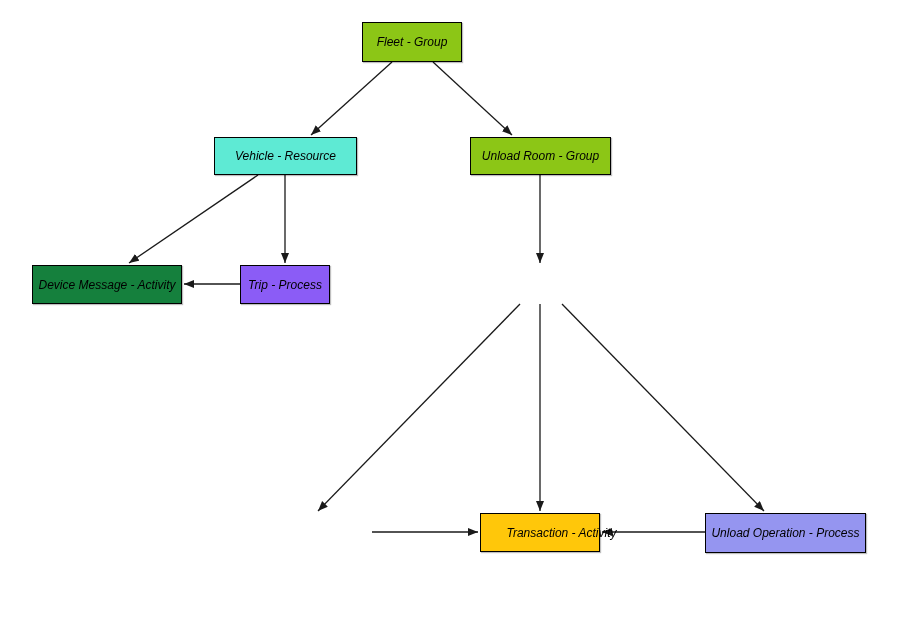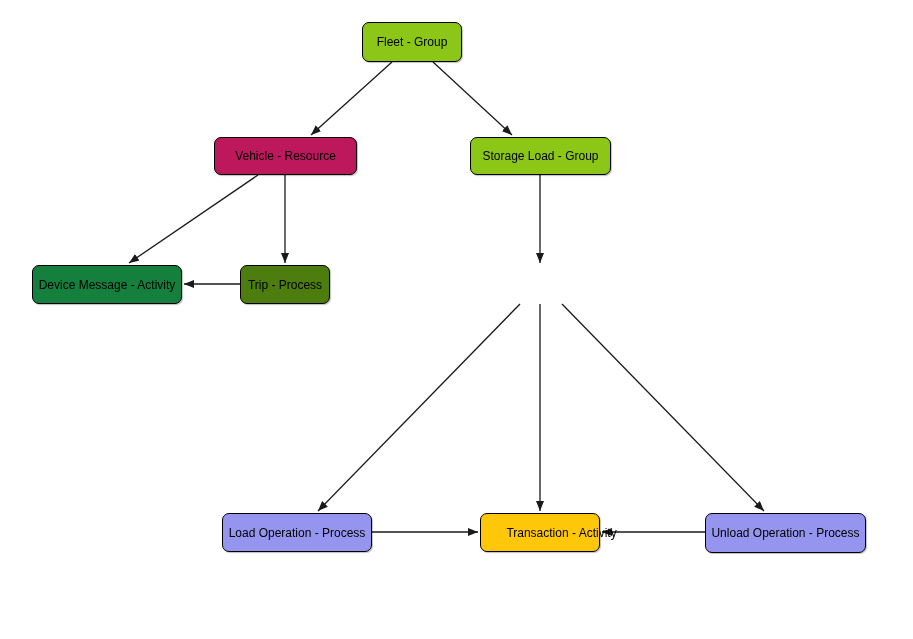--- a/index.html
+++ b/index.html
@@ -20,30 +20,31 @@
     left: 0;
     top: 0;
     width: 913px;
     height: 639px;
     pointer-events: none;
   }
   .node {
     position: absolute;
     box-sizing: border-box;
     border: 1.5px solid #000000;
-    border-radius: 7px;
+    border-radius: 0;
     display: flex;
     align-items: center;
     justify-content: center;
     font-size: 12px;
     color: #000000;
     text-align: center;
     white-space: nowrap;
     box-shadow: 1px 1px 1px rgba(0,0,0,0.25);
     cursor: default;
+    font-style: italic;
   }
   
   .n-fleet        { left: 362px; top: 22px;  width: 100px; height: 40px; background: #8CC616; }
   .n-vehicle      { left: 214px; top: 137px; width: 143px; height: 38px; background: #2FC7C0; }
   .n-storage      { left: 470px; top: 137px; width: 141px; height: 38px; background: #8CC616; }
   .n-device       { left: 32px;  top: 265px; width: 150px; height: 39px; background: #FFC70A; }
   .n-trip         { left: 240px; top: 265px; width: 90px;  height: 39px; background: #9595F0; }
   .n-spare        { left: 470px; top: 265px; width: 142px; height: 39px; background: #2FC7C0; }
   .n-load         { left: 222px; top: 513px; width: 150px; height: 39px; background: #9595F0; }
   .n-transaction  { left: 480px; top: 513px; width: 120px; height: 39px; background: #FFC70A; padding-left: 43px; }
@@ -72,21 +73,20 @@
     <line class="edge" x1="240" y1="284" x2="184" y2="284" marker-end="url(#arrow)"></line>
     <line class="edge" x1="540" y1="175" x2="540" y2="263" marker-end="url(#arrow)"></line>
     <line class="edge" x1="520" y1="304" x2="318" y2="511" marker-end="url(#arrow)"></line>
     <line class="edge" x1="540" y1="304" x2="540" y2="511" marker-end="url(#arrow)"></line>
     <line class="edge" x1="562" y1="304" x2="764" y2="511" marker-end="url(#arrow)"></line>
     <line class="edge" x1="372" y1="532" x2="478" y2="532" marker-end="url(#arrow)"></line>
     <line class="edge" x1="705" y1="532" x2="602" y2="532" marker-end="url(#arrow)"></line>
   </svg>
 
   <div class="node n-fleet" style="background: rgb(140, 198, 22);">Fleet - Group</div>
-  <div class="node n-vehicle" style="background: #be185d;">Vehicle - Resource</div>
-  <div class="node n-storage" style="background: rgb(140, 198, 22);">Storage Load - Group</div>
+  <div class="node n-vehicle" style="background: #5eead4;">Vehicle - Resource</div>
+  <div class="node n-storage" style="background: rgb(140, 198, 22);">Unload Room - Group</div>
   <div class="node n-device" style="background: #15803d;">Device Message - Activity</div>
-  <div class="node n-trip" style="background: #4d7c0f;">Trip - Process</div>
-  <div class="node n-load" style="background: rgb(149, 149, 240);">Load Operation - Process</div>
+  <div class="node n-trip" style="background: #8b5cf6;">Trip - Process</div>
   <div class="node n-transaction" style="background: rgb(255, 199, 10);">Transaction - Activity</div>
   <div class="node n-unload" style="background: rgb(149, 149, 240);">Unload Operation - Process</div>
 
 </div>
 
 </body></html>

